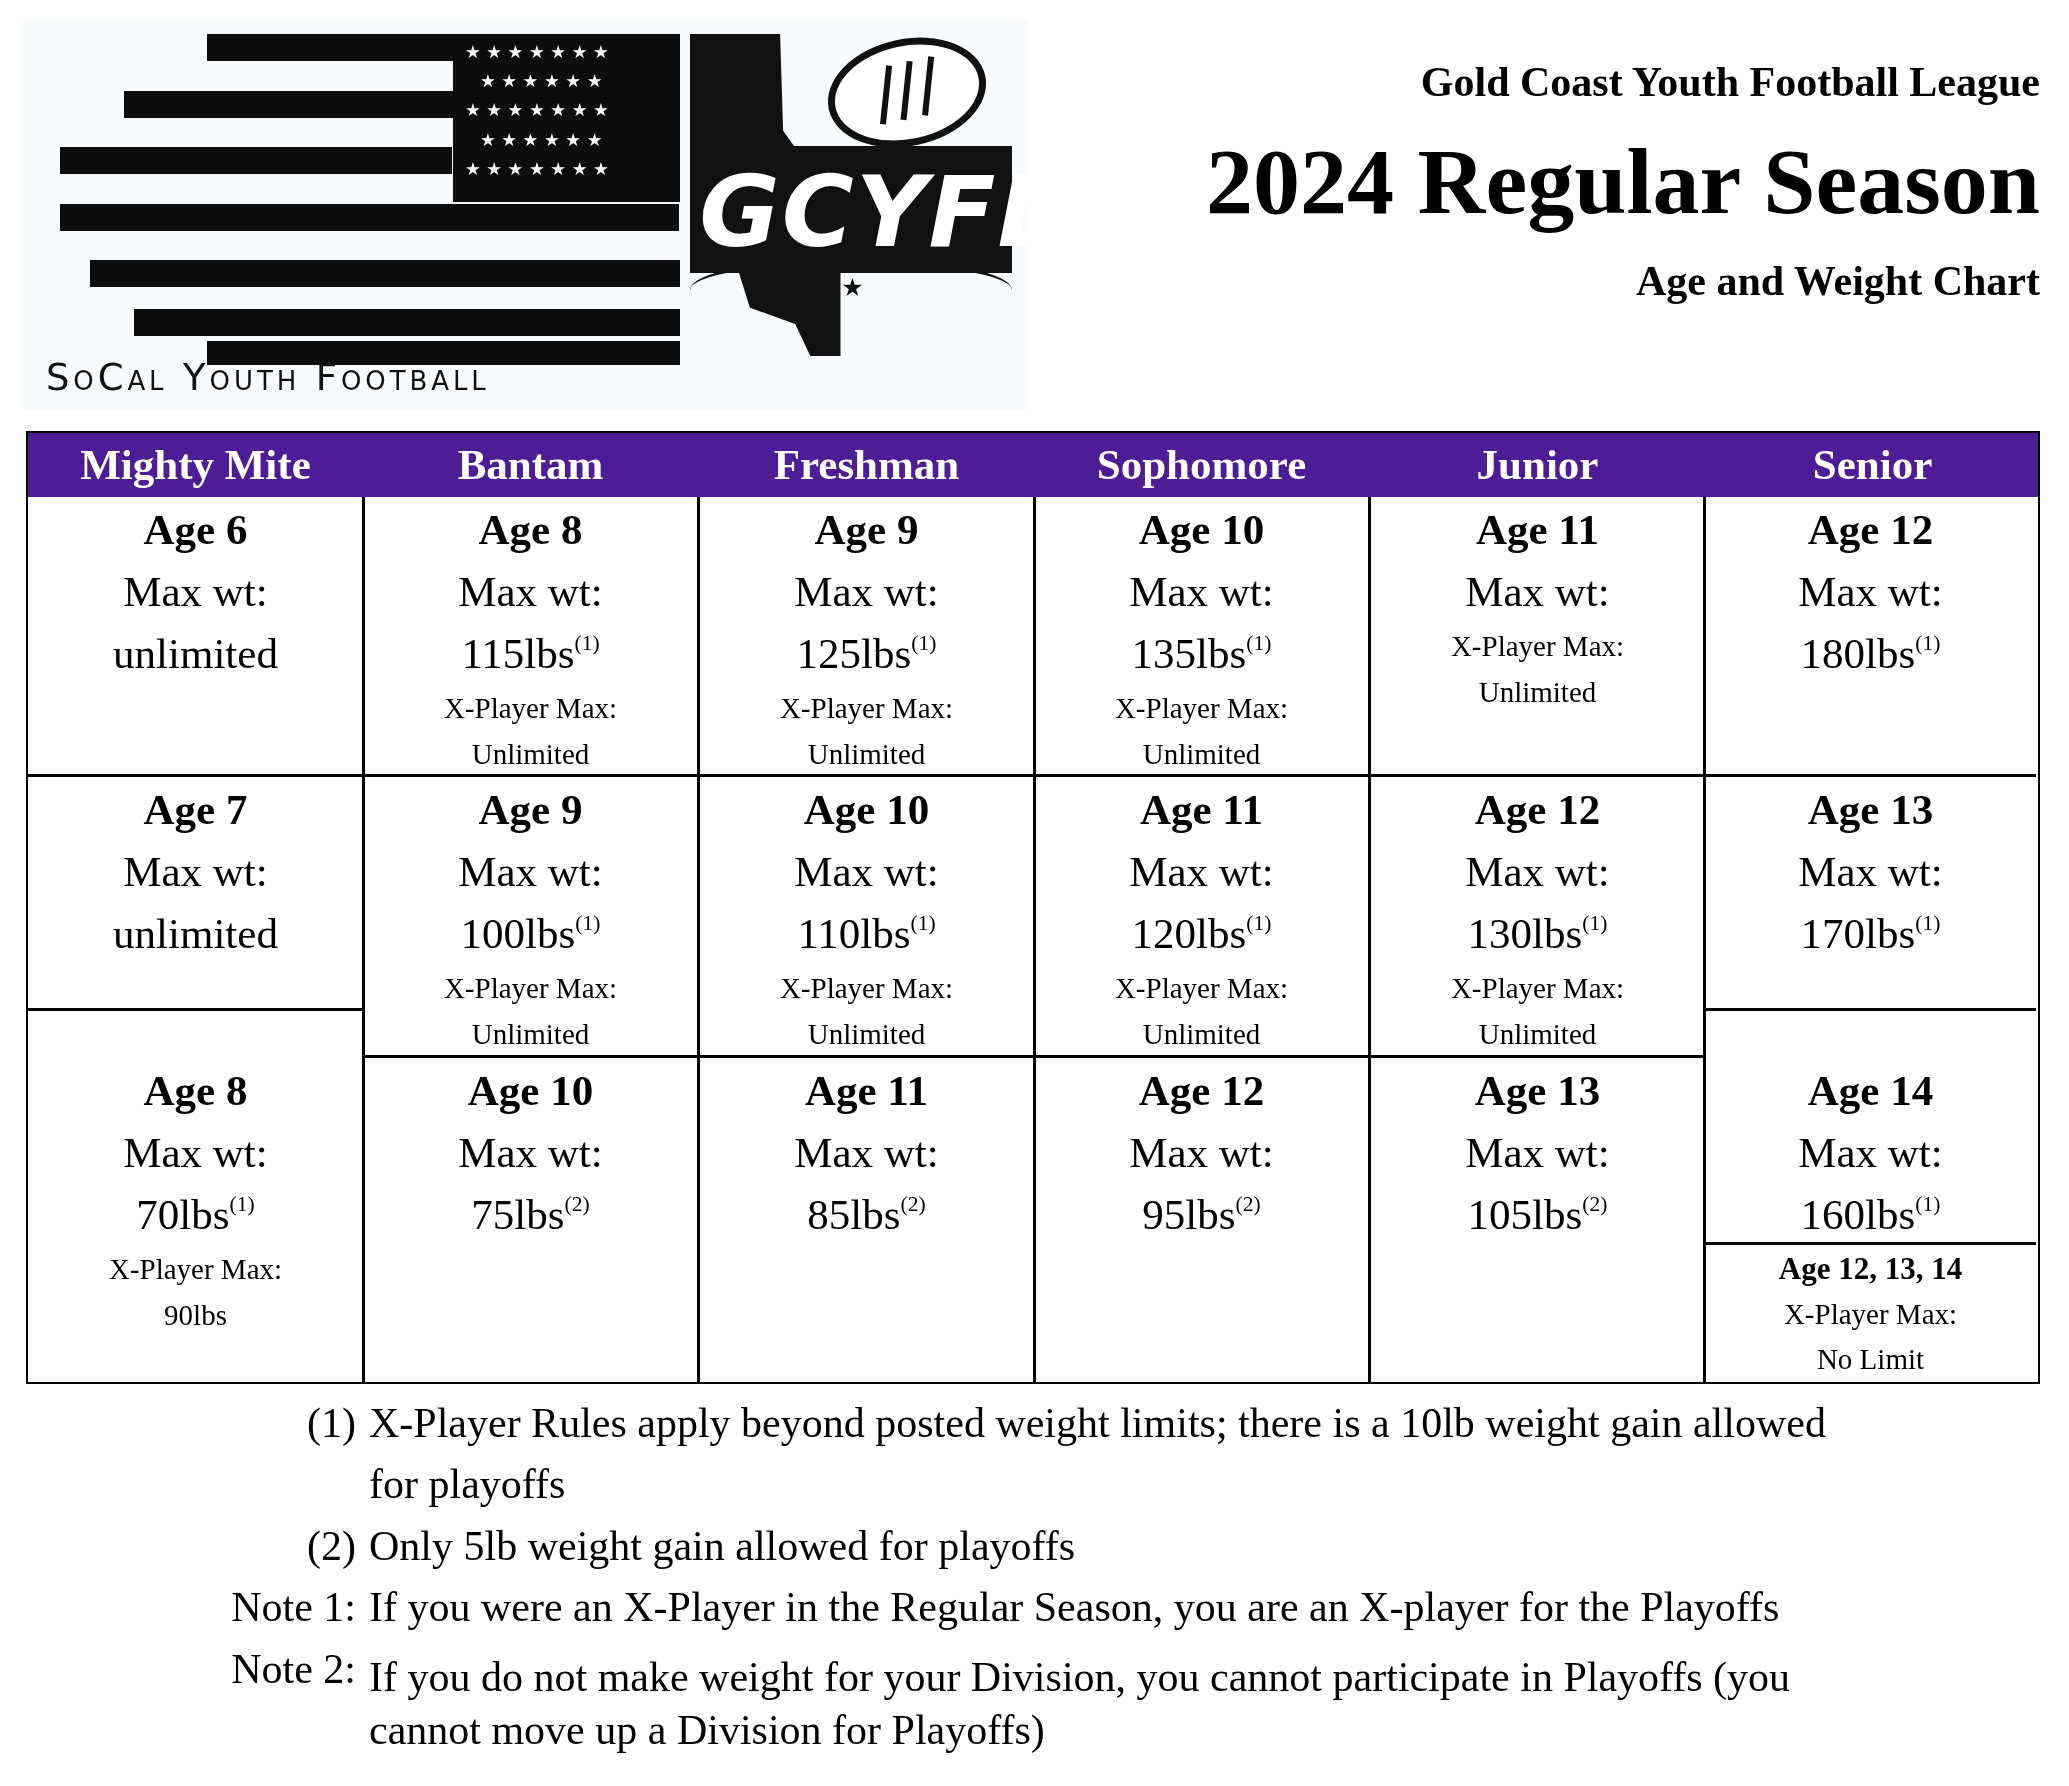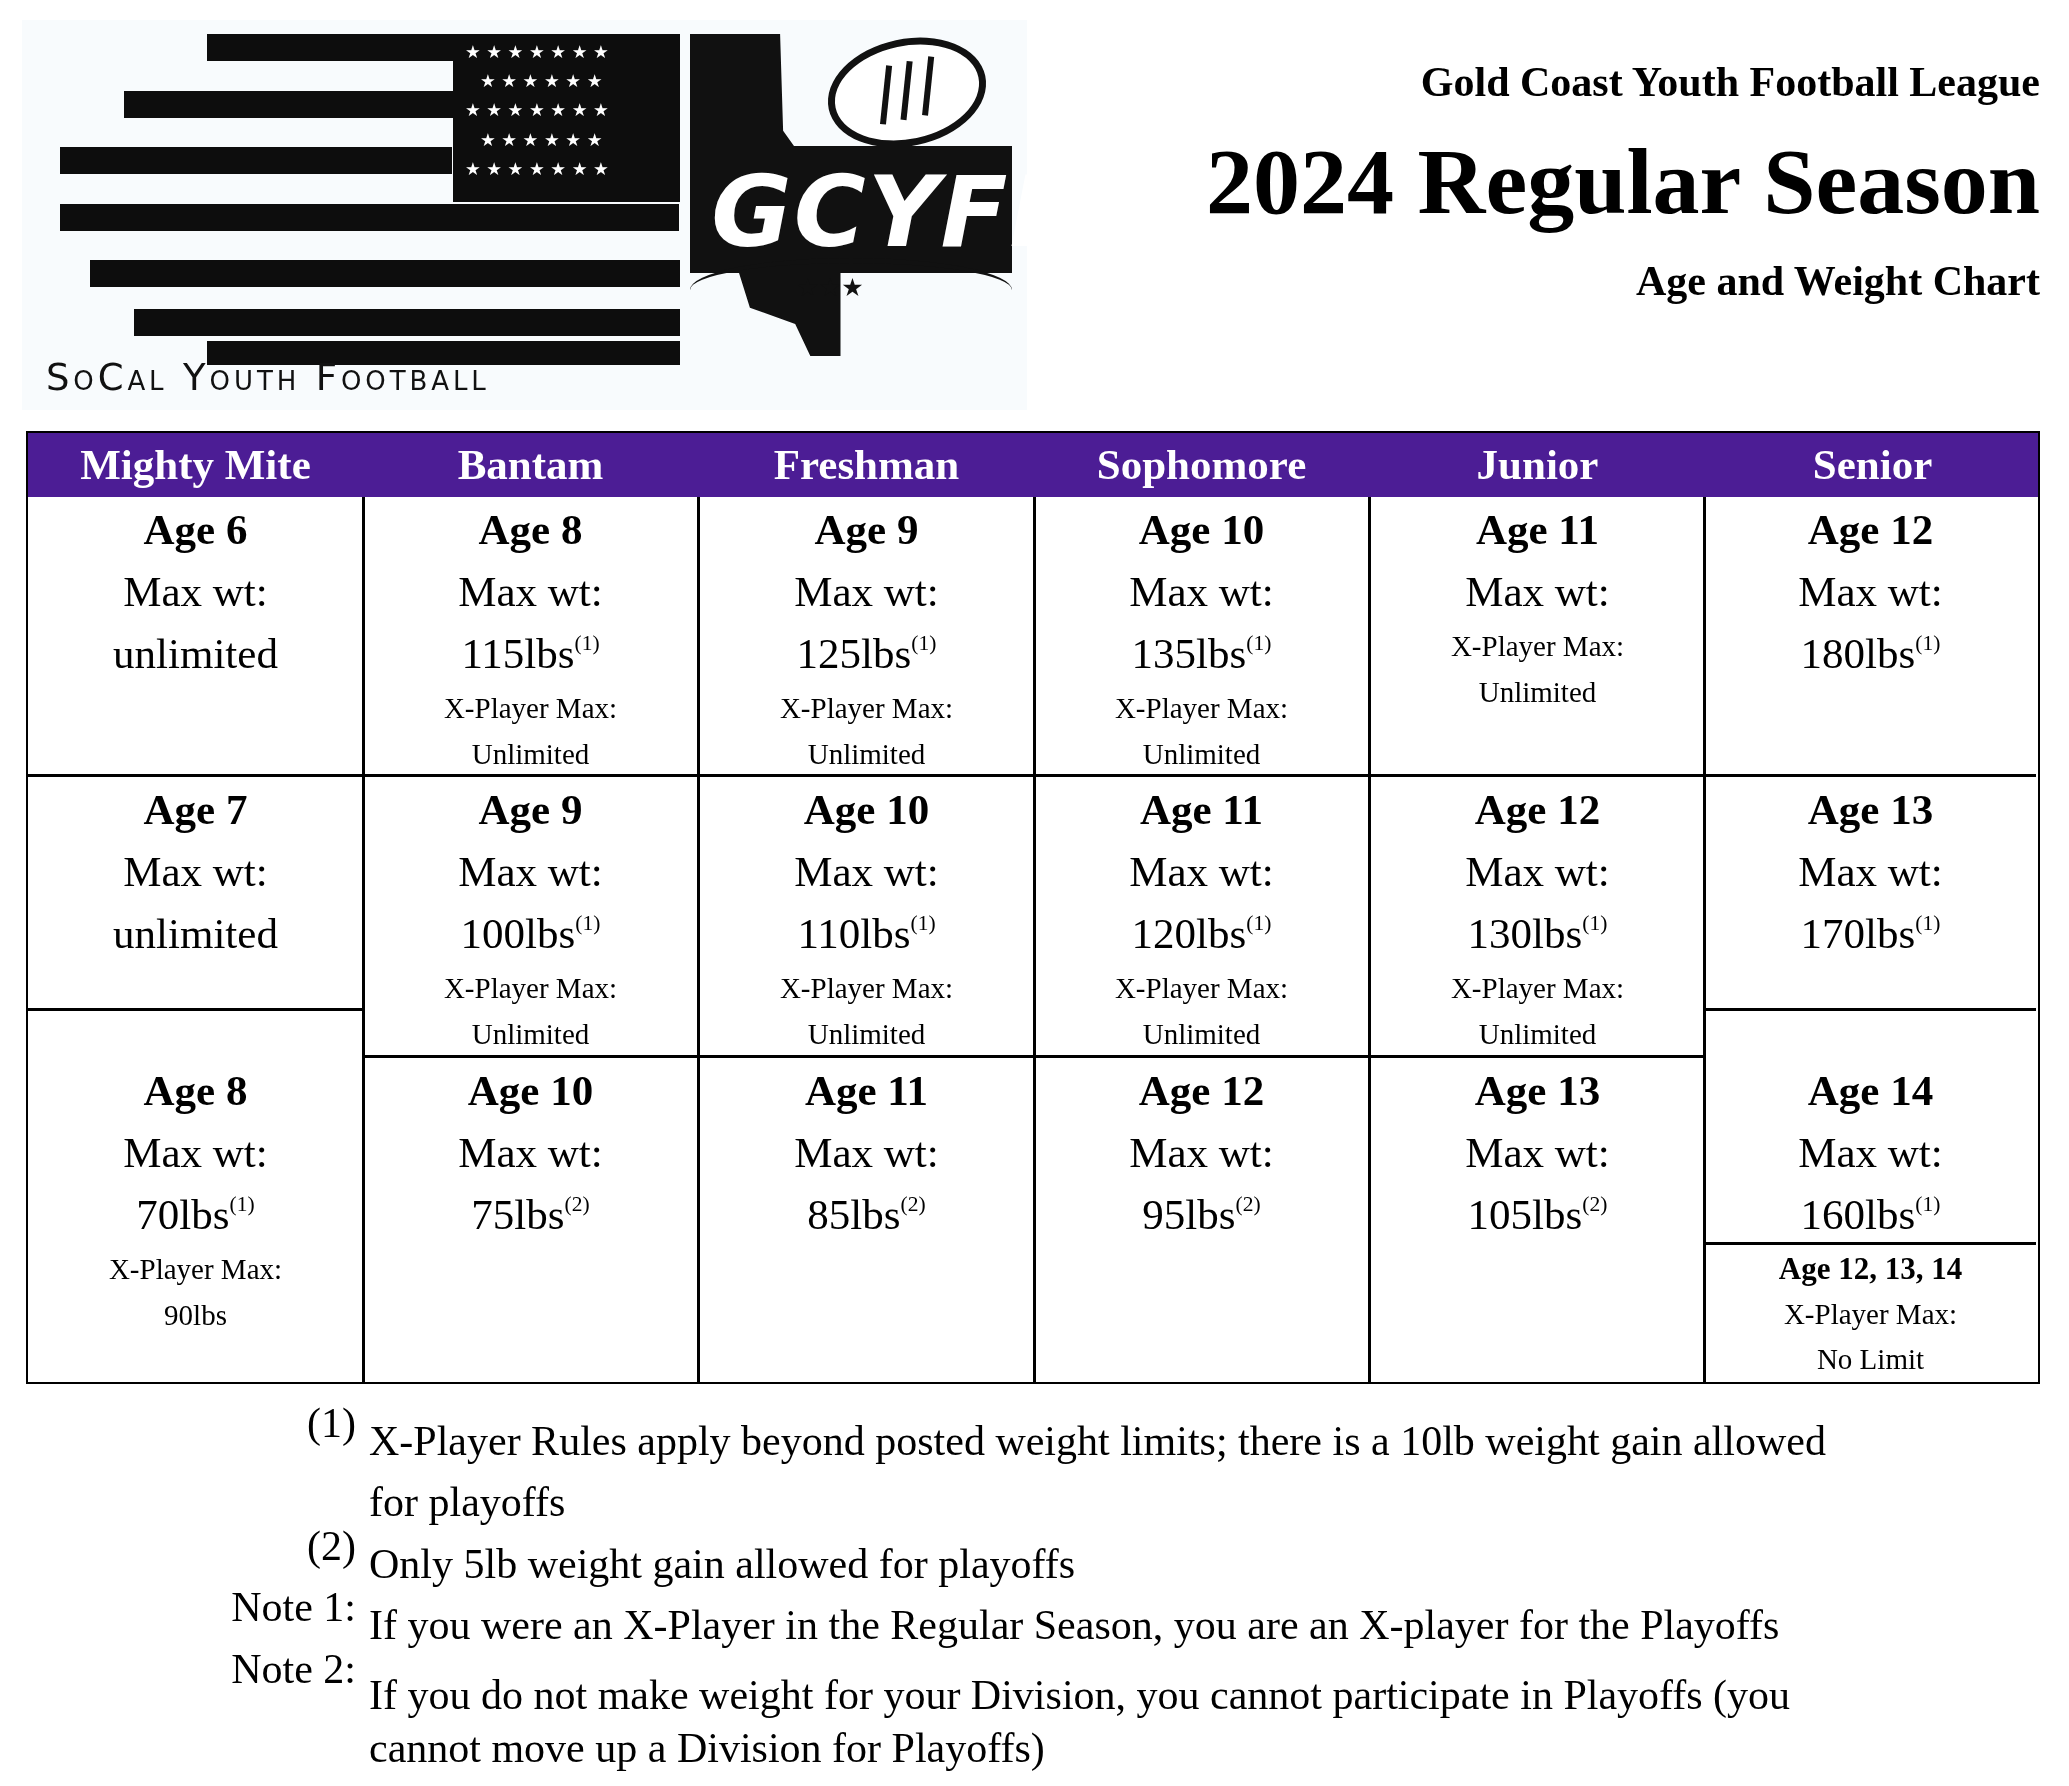--- a/index.html
+++ b/index.html
@@ -15,21 +15,21 @@
   .socal { position: absolute; left: 24.4px; top: 336px; font-family: "DejaVu Sans", sans-serif; font-size: 37px;
            letter-spacing: 3.9px; font-weight: normal; color: #111; font-variant: small-caps; }
   .gcyfl-badge { position: absolute; left: 668px; top: 14.6px; width: 322px; height: 322px; }
   .gcyfl-state { position: absolute; left: 0; top: 0; width: 151px; height: 322px; background: #111;
                  clip-path: polygon(0 0, 60% 0, 62% 30%, 100% 55%, 100% 100%, 80% 100%, 70% 90%, 40% 85%, 30% 70%, 0 45%); }
   .gcyfl-ball { position: absolute; left: 137px; top: 4.9px; width: 146px; height: 93px; border-radius: 50%;
                 border: 7.8px solid #111; background: #fff; transform: rotate(-12deg); }
   .gcyfl-ball .lace { position: absolute; top: 14.6px; width: 5.9px; height: 59px; background: #111; transform: rotate(18deg); }
   .gcyfl-box { position: absolute; left: 0; top: 112px; width: 322px; height: 127px; background: #111; }
   .gcyfl-text { position: absolute; left: 9.8px; top: 125px; font-family: "DejaVu Sans", sans-serif; font-style: italic;
-                font-weight: bold; font-size: 98px; color: #fff; letter-spacing: 2px; line-height: 107px; margin-left: 12px; }
+                font-weight: bold; font-size: 98px; color: #fff; letter-spacing: 2px; line-height: 107px; }
   .gcyfl-stars { position: absolute; left: 107px; top: 239px; font-size: 25px; color: #111; font-family: "DejaVu Sans", sans-serif; }
   .gcyfl-arc { position: absolute; left: 0; top: 224px; width: 322px; height: 59px; border-top: 5.9px solid #111;
                border-radius: 50% 50% 0 0; }
 
   
   .title-block { position: absolute; right: 29px; top: 49px; text-align: right; }
   .league { font-weight: bold; font-size: 42px; line-height: 1; margin-top: 11.7px; }
   .season { font-weight: bold; font-size: 94px; line-height: 1; margin-top: 31px; }
   .subtitle { font-weight: bold; font-size: 42px; line-height: 1; margin-top: 32px; }
   .asof { font-weight: bold; font-size: 42px; line-height: 1; margin-top: 19.5px; }
@@ -48,21 +48,21 @@
   .wt { font-size: 43px; line-height: 62px; }
   .wt sup { font-size: 21.5px; vertical-align: 17.6px; line-height: 0; }
   .xp-label { font-size: 29px; line-height: 46px; }
   .xp-val { font-size: 29px; line-height: 46px; }
   .age-small { font-weight: bold; font-size: 31px; line-height: 47px; }
 
   
   .notes { position: absolute; left: 0; top: 1393px; width: 2069px; font-size: 42px; line-height: 61px; }
   .note-row { position: absolute; }
   .note-key { position: absolute; text-align: right; width: 356px; left: 0; }
-  .note-text { position: absolute; left: 369px; white-space: nowrap; margin-top: 18px; }
+  .note-text { position: absolute; left: 369px; white-space: nowrap; }
 </style>
 </head>
 <body>
 
 <div class="logo">
   <div class="flag">
     <div class="canton"></div>
     <div class="stripe" style="left:161px; top:0; width:246px;"></div>
     <div class="stripe" style="left:78px; top:57px; width:329px;"></div>
     <div class="stripe" style="left:14.6px; top:113px; width:392px;"></div>

